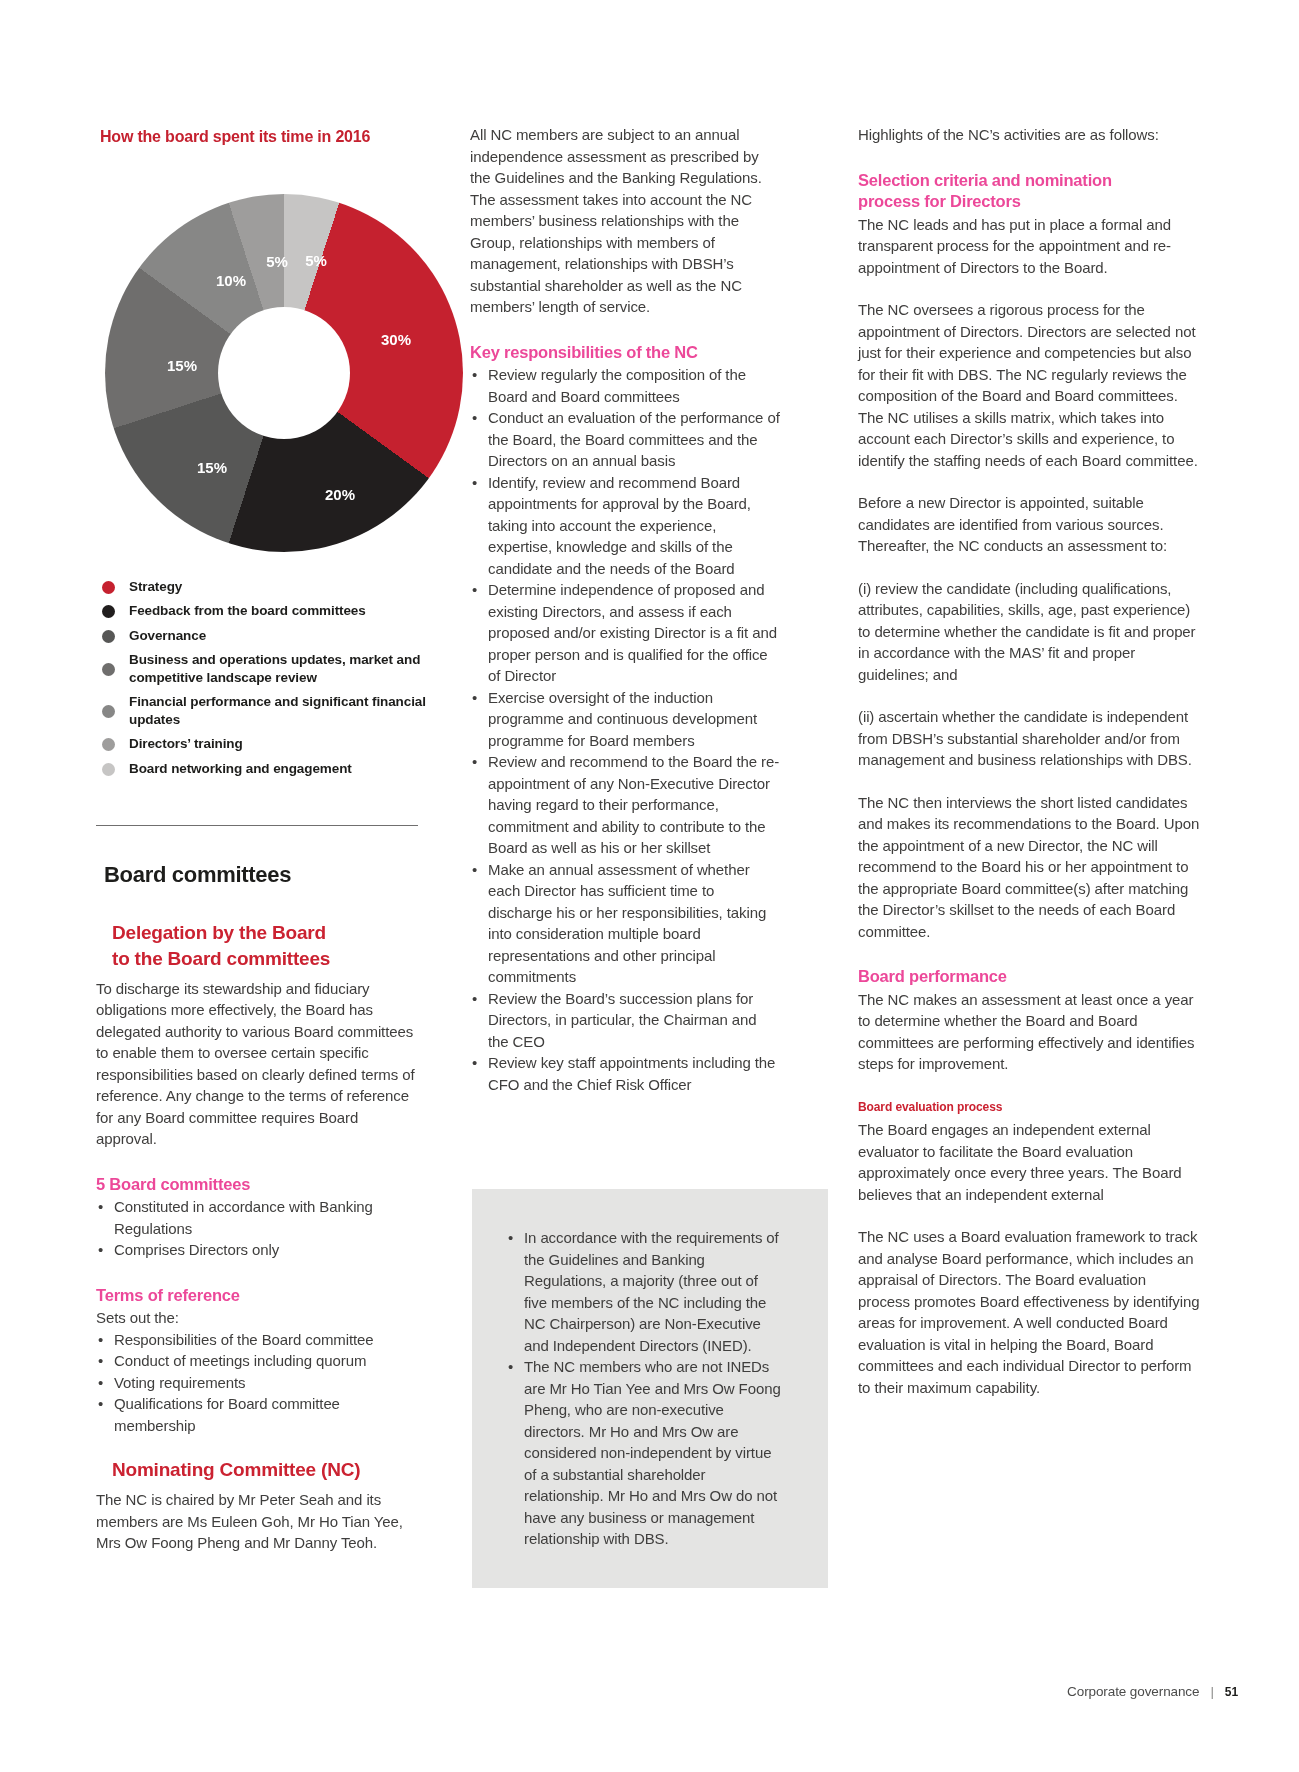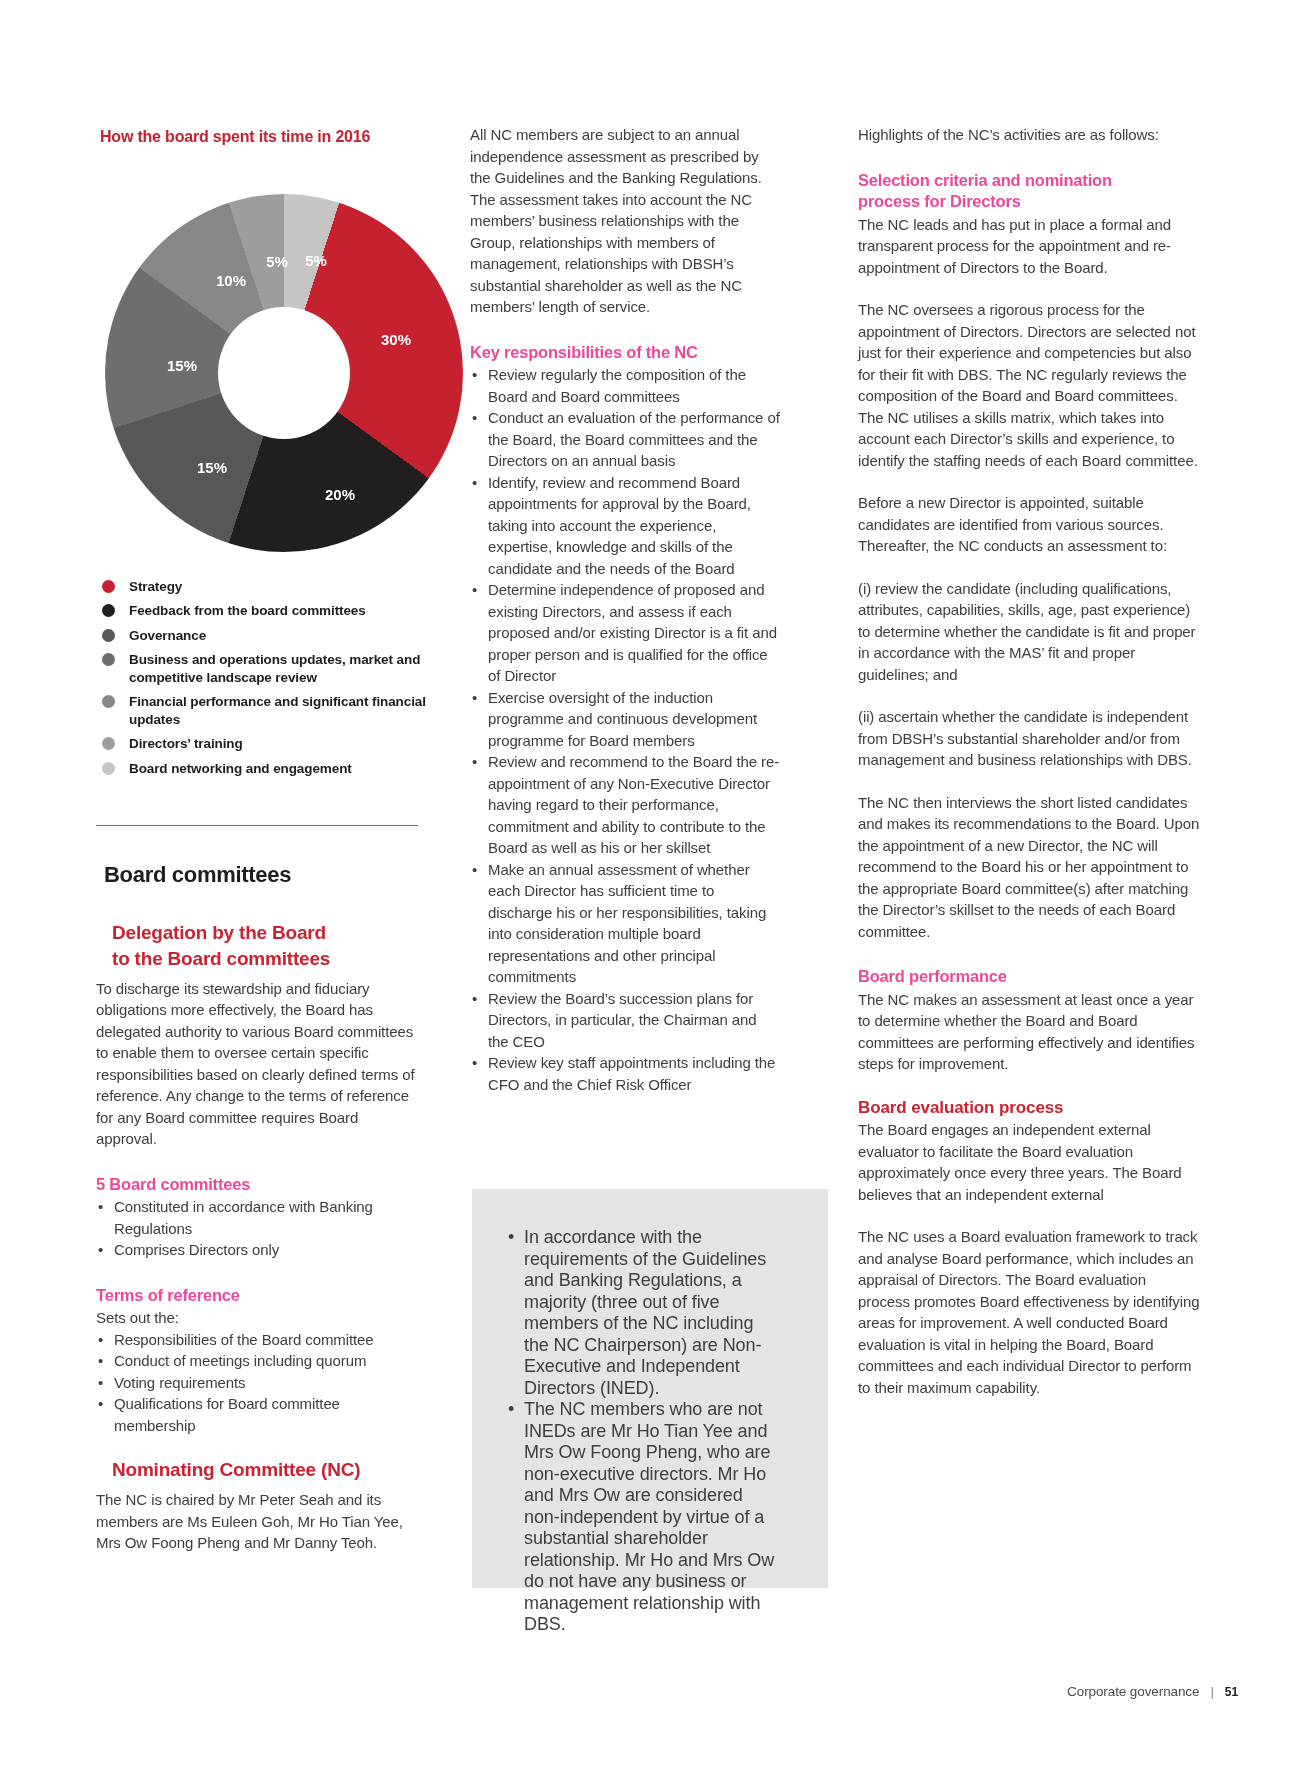--- a/index.html
+++ b/index.html
@@ -24,41 +24,41 @@
   .p0{left:300px;top:192px;}
   .p1{left:244px;top:347px;}
   .p2{left:116px;top:320px;}
   .p3{left:86px;top:218px;}
   .p4{left:135px;top:133px;}
   .p5{left:181px;top:114px;}
   .p6{left:220px;top:113px;}
 
   
   .legend{display:flex;flex-direction:column;gap:7px;margin-left:6px;width:345px;}
-  .legend-row{display:flex;gap:14px;align-items:flex-start;font-weight:bold;font-size:13.5px;line-height:17.5px;color:#1d1d1b;letter-spacing:-0.1px;}
+  .legend-row{display:flex;gap:14px;align-items:center;font-weight:bold;font-size:13.5px;line-height:17.5px;color:#1d1d1b;letter-spacing:-0.1px;}
   .dot{width:13px;height:13px;border-radius:50%;flex:none;margin-top:2px;}
 
   .divider{border:none;border-top:1px solid #706f6f;margin:48px 0 0 0;}
 
   
   .h-section{font-size:22px;font-weight:bold;color:#1d1d1b;margin:38px 0 0 8px;letter-spacing:-0.3px;}
   .h-red-lg{font-size:19px;line-height:26px;font-weight:bold;color:#cb2231;margin:34px 0 6px 16px;letter-spacing:-0.2px;}
   .h-sub{font-size:16.5px;font-weight:bold;color:#ec4899;margin:24px 0 1px 0;letter-spacing:-0.2px;}
-  .h-red-sm{font-size:17px;font-weight:bold;color:#cb2231;margin:22px 0 1px 0;letter-spacing:-0.1px;}
+  .h-red-sm{font-size:12px;font-weight:bold;color:#cb2231;margin:22px 0 1px 0;letter-spacing:-0.1px;}
 
   
   ul{margin:0 0 21px 0;padding:0;list-style:none;}
   li{position:relative;padding-left:18px;}
   li::before{content:"\2022";position:absolute;left:2px;top:0;}
 
   
   .info-box{
     position:absolute;left:472px;top:1189px;width:356px;height:399px;
     background:#e4e4e3;box-sizing:border-box;padding:38px 46px 0 34px;
-    font-size:18px;line-height:21.5px;letter-spacing:-0.1px;color:#3f3e3d;
+    font-size:15px;line-height:21.5px;letter-spacing:-0.1px;color:#3f3e3d;
   }
   .info-box ul{margin:0;}
 
   
   .footer{position:absolute;top:1684px;right:61px;font-size:13.5px;color:#4c4c4b;letter-spacing:-0.1px;}
   .footer .sep{margin:0 11px;color:#8a8a89;}
   .footer .pg{font-weight:bold;color:#1d1d1b;font-size:12px;}
 </style>
 </head>
 <body>

